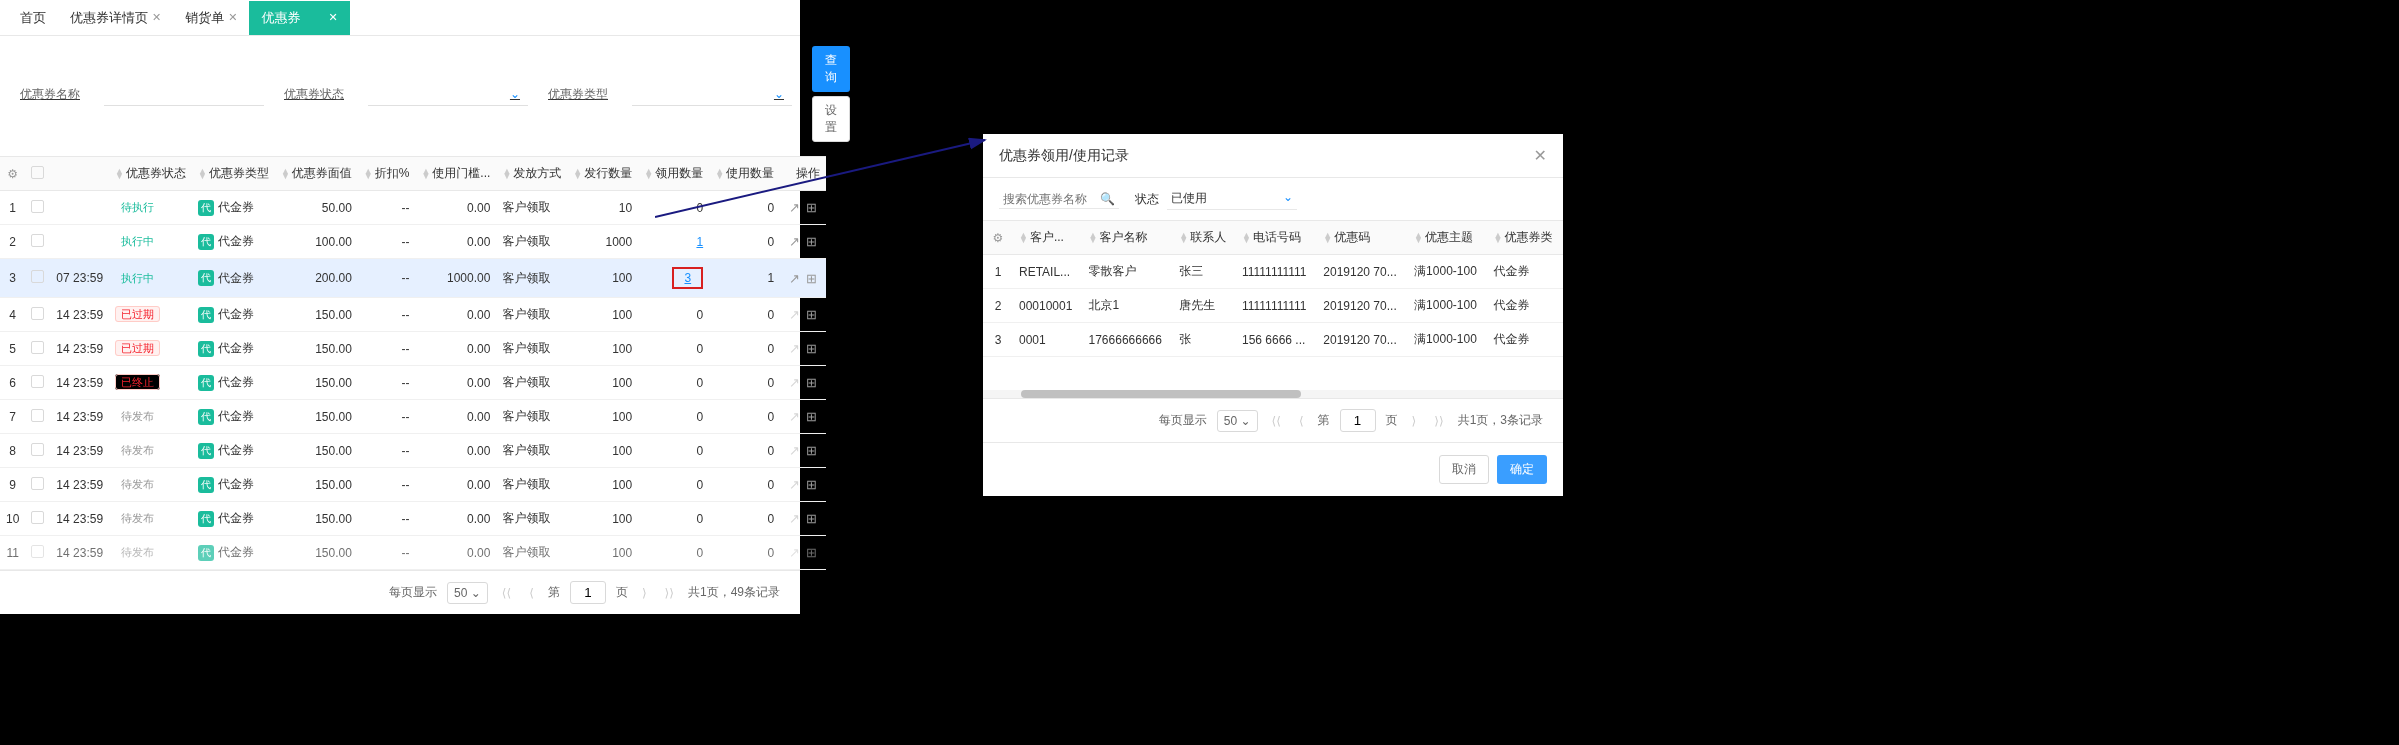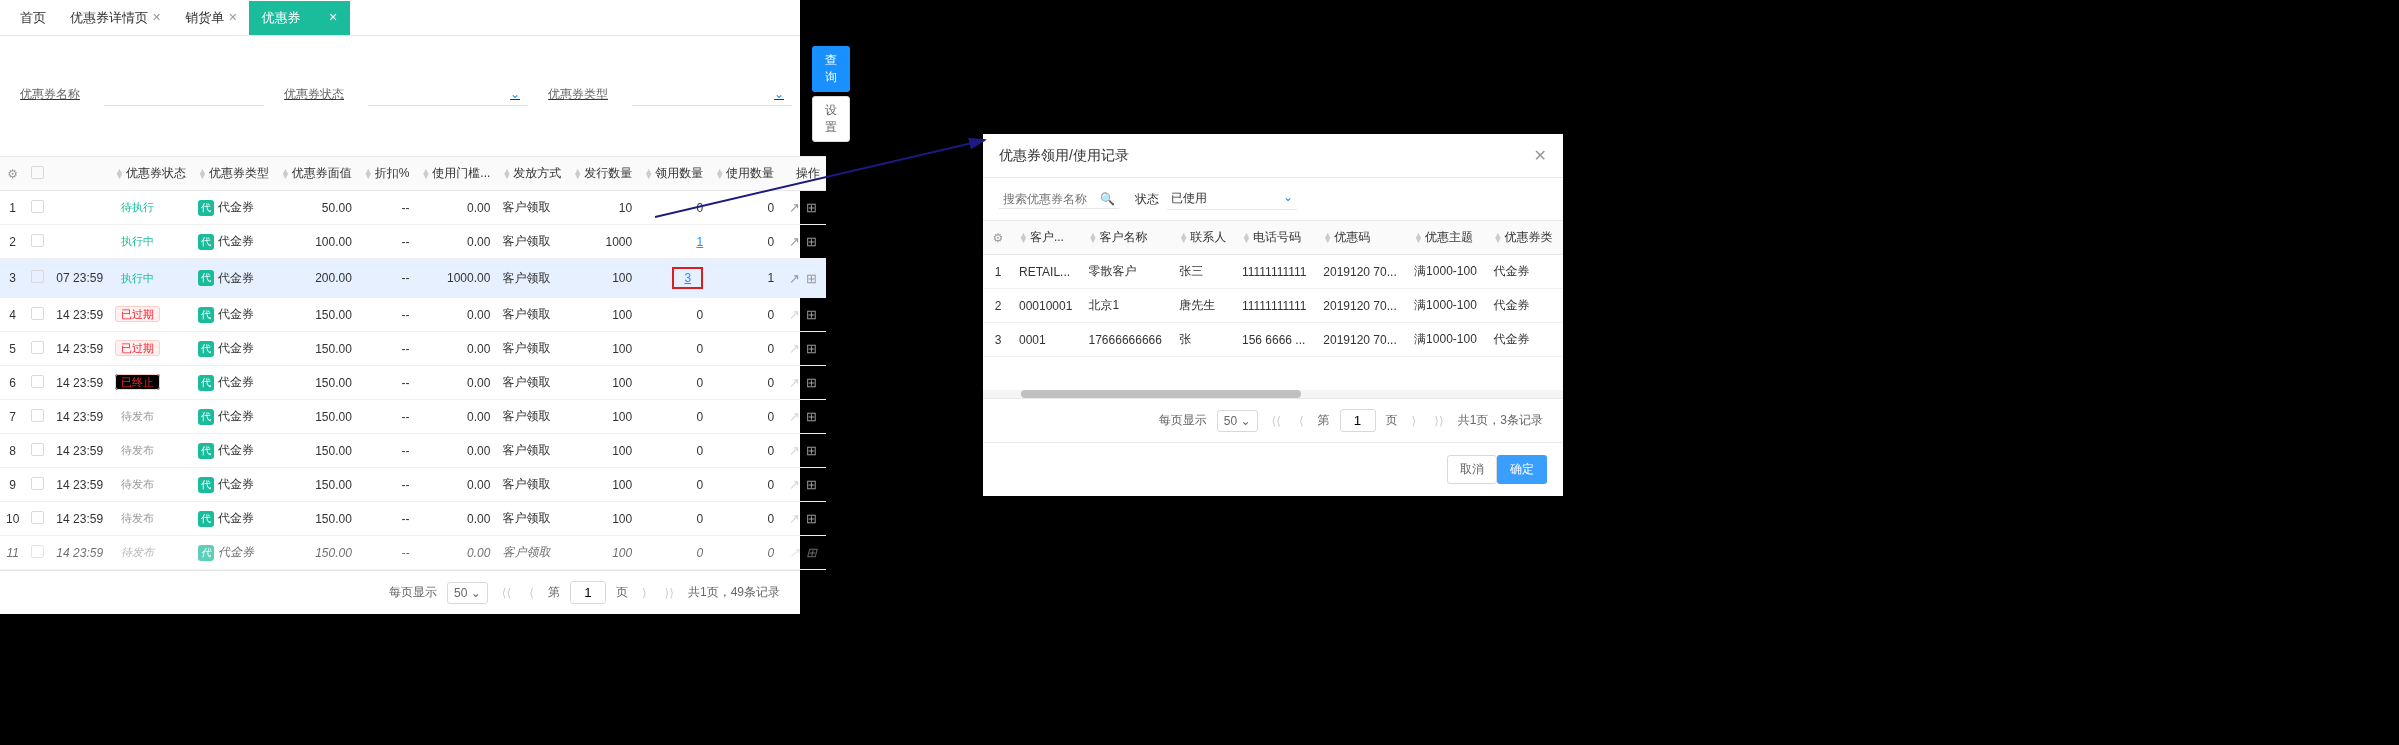--- a/index.html
+++ b/index.html
@@ -33,21 +33,21 @@
     .filter-actions { display: flex; flex-direction: column; gap: 4px; margin-left: auto; }
     
     .table { width: 100%; border-collapse: collapse; }
     .table th { background: #fafafa; padding: 8px 6px; text-align: left; font-weight: 500; font-size: 12px; color: #333; border-top: 1px solid #e8e8e8; border-bottom: 1px solid #e8e8e8; white-space: nowrap; }
     .table th:first-child { width: 30px; text-align: center; }
     .table th.num-col { text-align: right; }
     .table td { padding: 8px 6px; border-bottom: 1px solid #f0f0f0; font-size: 12px; white-space: nowrap; }
     .table td.center { text-align: center; }
     .table td.right { text-align: right; }
     .table tr.highlighted { background: #e6f0ff; }
-    .table tr.scrolled { opacity: 0.7; font-style: italic; }
+    .table tr.scrolled { opacity: 0.7; }
     .sort-icon { color: #ccc; font-size: 9px; display: inline-flex; flex-direction: column; line-height: 5px; vertical-align: middle; margin-right: 2px; }
     .checkbox { width: 13px; height: 13px; border: 1px solid #d9d9d9; border-radius: 2px; display: inline-block; }
     .gear-icon { color: #999; }
     
     .status-badge { padding: 2px 6px; border-radius: 3px; font-size: 11px; }
     .status-pending { color: #1ABC9C; }
     .status-running { color: #1ABC9C; }
     .status-expired { background: #fff1f0; color: #f5222d; border: 1px solid #ffccc7; padding: 1px 5px; }
     .status-stopped { background: #000000; color: #f5222d; border: 1px solid #ffccc7; padding: 1px 5px; }
     .status-draft { color: #999; }
@@ -75,21 +75,21 @@
     .modal-title { font-size: 14px; font-weight: 500; }
     .modal-close { color: #999; cursor: pointer; font-size: 16px; }
     .modal-filter { display: flex; align-items: center; padding: 10px 16px; gap: 16px; }
     .search-box { display: flex; align-items: center; border-bottom: 1px solid #e8e8e8; padding: 2px 4px; width: 120px; }
     .search-input { border: none; flex: 1; font-size: 12px; color: #999; width: 90px; }
     .search-icon { color: #1890ff; font-size: 12px; }
     .status-filter { display: flex; align-items: center; gap: 8px; }
     .status-select { border-bottom: 1px solid #e8e8e8; padding: 2px 4px; width: 130px; display: flex; justify-content: space-between; }
     .modal-body { min-height: 170px; overflow-x: auto; }
     .modal-table { width: 100%; }
-    .modal-footer { display: flex; justify-content: flex-end; align-items: center; padding: 12px 16px; border-top: 1px solid #e8e8e8; }
+    .modal-footer { display: flex; justify-content: flex-end; align-items: center; padding: 12px 16px; border-top: 1px solid #e8e8e8; gap: 8px; }
     .scrollbar-track { height: 8px; background: #f5f5f5; position: relative; }
     .scrollbar-thumb { position: absolute; height: 8px; background: #c0c0c0; border-radius: 4px; }
   </style>
 </head>
 <body>
 
 <div class="left-panel">
 
   <div class="tabs" id="tabs-bar">
       <div class="tab">

